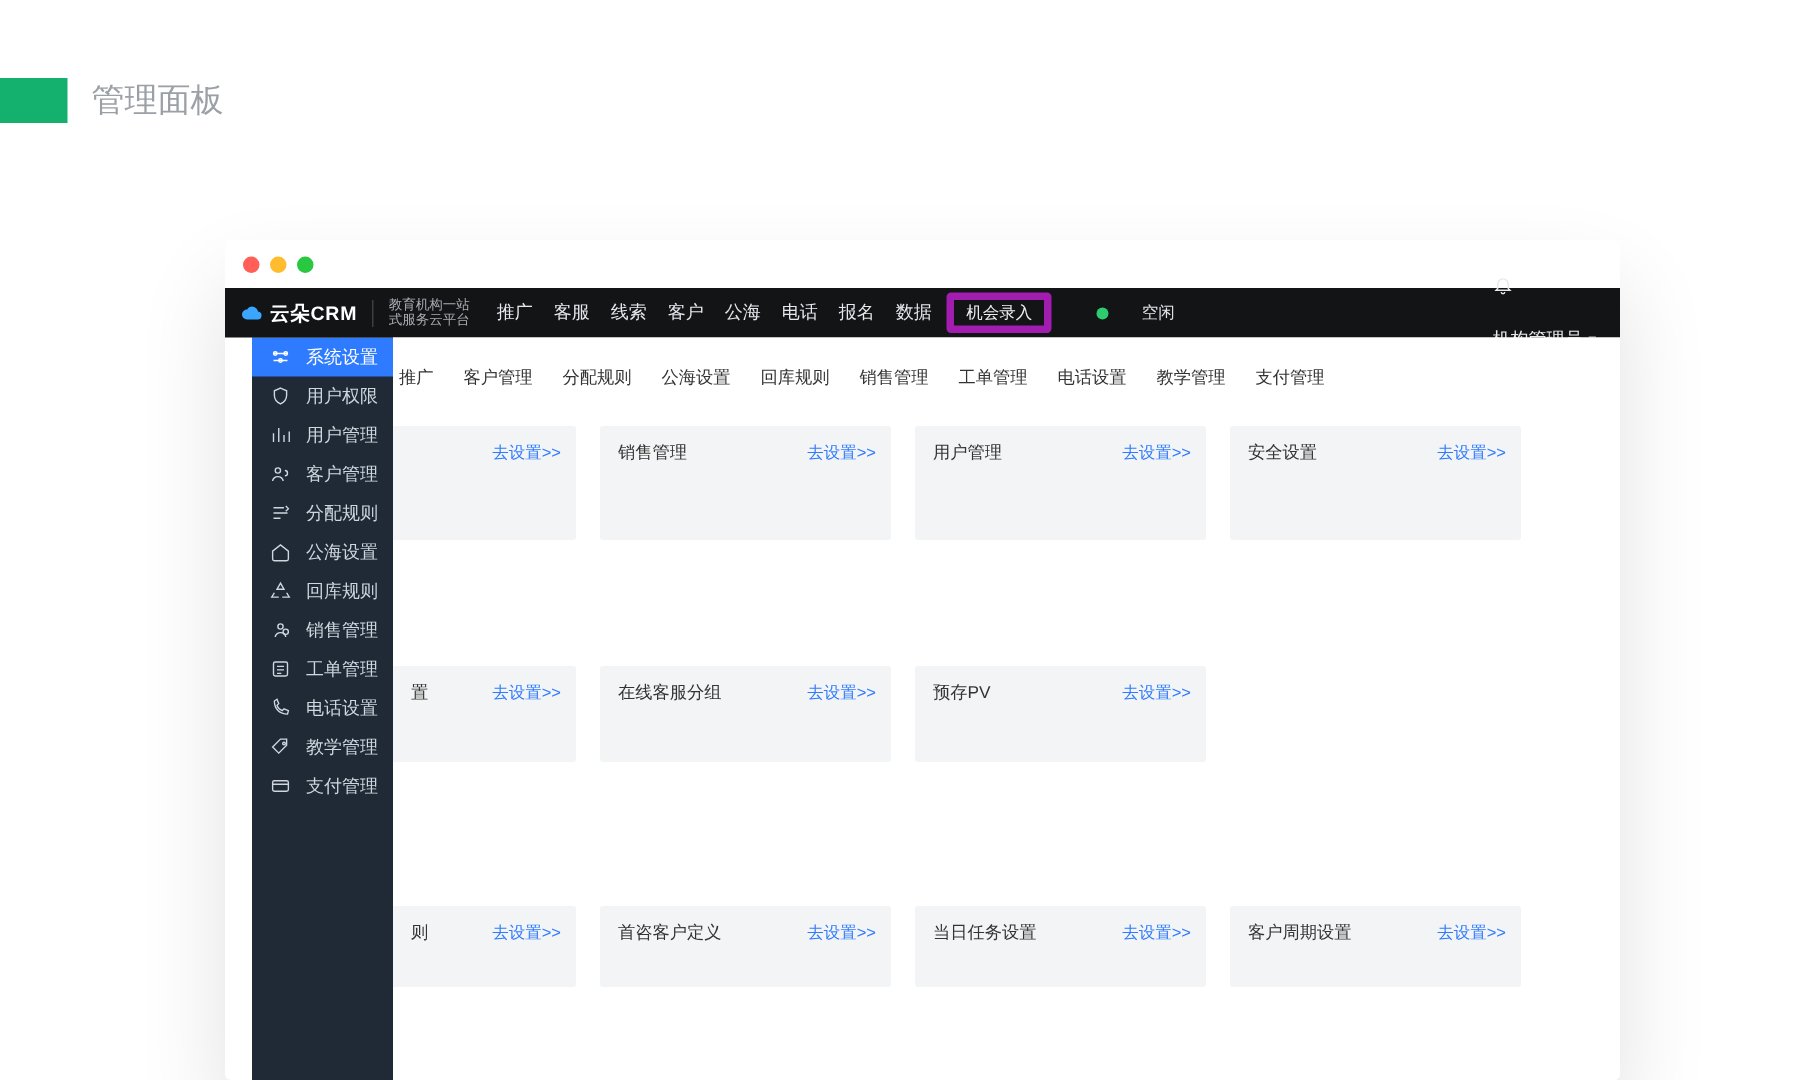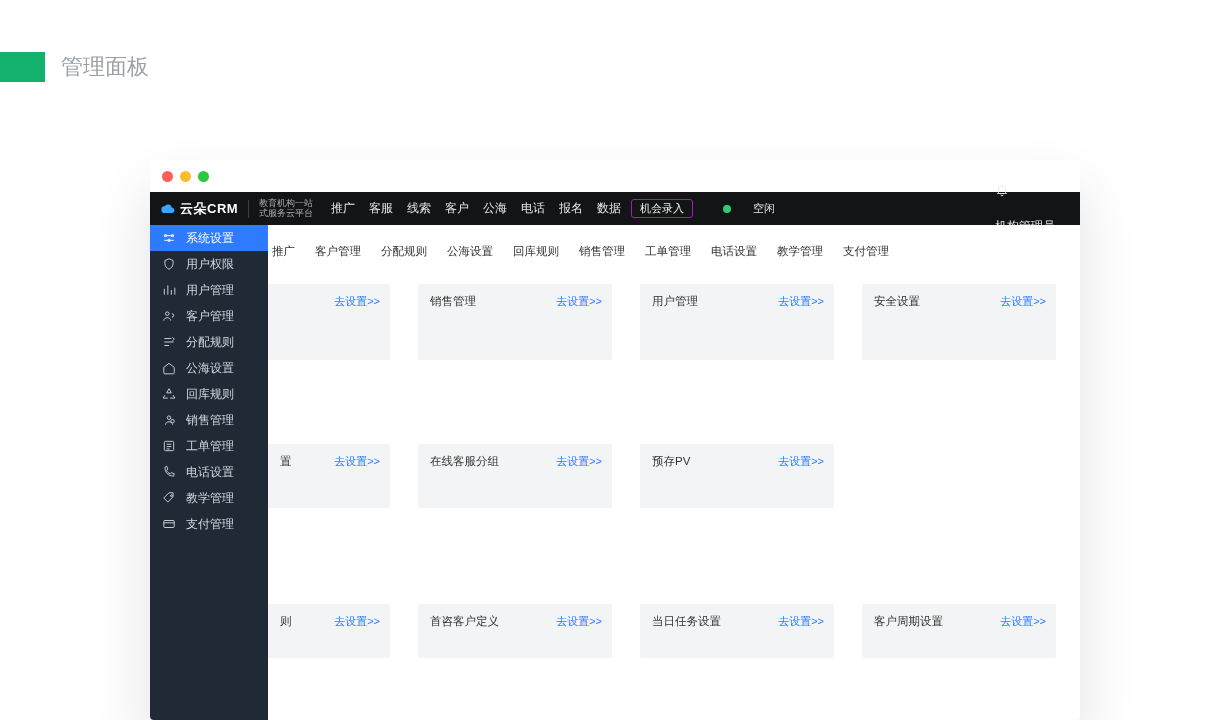--- a/index.html
+++ b/index.html
@@ -67,40 +67,41 @@
   .logo-mark {
     width: 16px; height: 16px; position: relative;
   }
   .logo-mark svg { width:16px; height:16px; }
   .logo-text { color:#fff; font-weight:700; font-size:13px; letter-spacing:.5px;}
   .logo-divider { width:1px; height:18px; background:#3a3f45; margin:0 6px;}
   .logo-tag { font-size:9px; color:#a8adb3; line-height:1.1; }
   .topnav { display:flex; gap:14px; margin-left:6px;}
   .topnav span { color:#e5e8ec; cursor:pointer; }
   .rec-btn {
-    border:1px solid #a21caf; border-radius:3px; padding:1px 8px; font-size:11px;
+    border:5px solid #a21caf; border-radius:3px; padding:1px 8px; font-size:11px;
     color:#eee; margin-left:10px;
   }
   .status { margin-left:30px; display:flex; align-items:center; gap:22px; font-size:11px; color:#dfe2e6;}
   .status-dot { width:8px; height:8px; border-radius:50%; background:#2ecc71; }
   .topbar-right { position:absolute; right:16px; display:flex; align-items:flex-start; gap:18px;flex-direction:column; }
   .bell-icon svg { width:14px; height:14px; stroke:#e5e8ec; fill:none;}
   .user-role { color:#e5e8ec; font-size:12px; display:flex; align-items:center; gap:4px;}
   .chev { font-size:10px; color:#b8bdc4;}
 
   
   .app-body { display:flex; height: calc(100% - 65px); }
 
   
   .sidebar {
-    width:118px;
+    width:94px;
     background:#1f2a36;
     color:#cfd6de;
     font-size:12px;
     overflow:hidden;
+    margin-left:18px;
   }
   .side-item {
     height:26px;
     display:flex; align-items:center;
     padding-left:12px;
     gap:10px;
     cursor:pointer;
   }
   .side-item.active { background:#2f7bff; color:#fff; }
   .side-icon { width:14px; height:14px; display:inline-flex; align-items:center; justify-content:center; }
@@ -113,21 +114,21 @@
     display:flex; gap:0; padding: 14px 0 0 0; margin-left:-6px;
     font-size:11.5px;
   }
   .tab {
     padding: 5px 10px; color:#333;
     cursor:pointer; white-space:nowrap;
   }
   .card-grid {
     padding: 0 0 0 0;
   }
-  .card-row { display:flex; gap:28px; padding: 20px 14px 0 0;}
+  .card-row { display:flex; gap:16px; padding: 20px 14px 0 0;}
   .card {
     width: 194px; height: 76px;
     background:#f3f4f5;
     border-radius:2px;
     position:relative;
     padding:10px 12px;
     font-size:11.5px;
   }
   .card.short { height: 64px; }
   .card.first-col { width: 122px; margin-left:0; border-top-left-radius:0; border-bottom-left-radius:0;}

